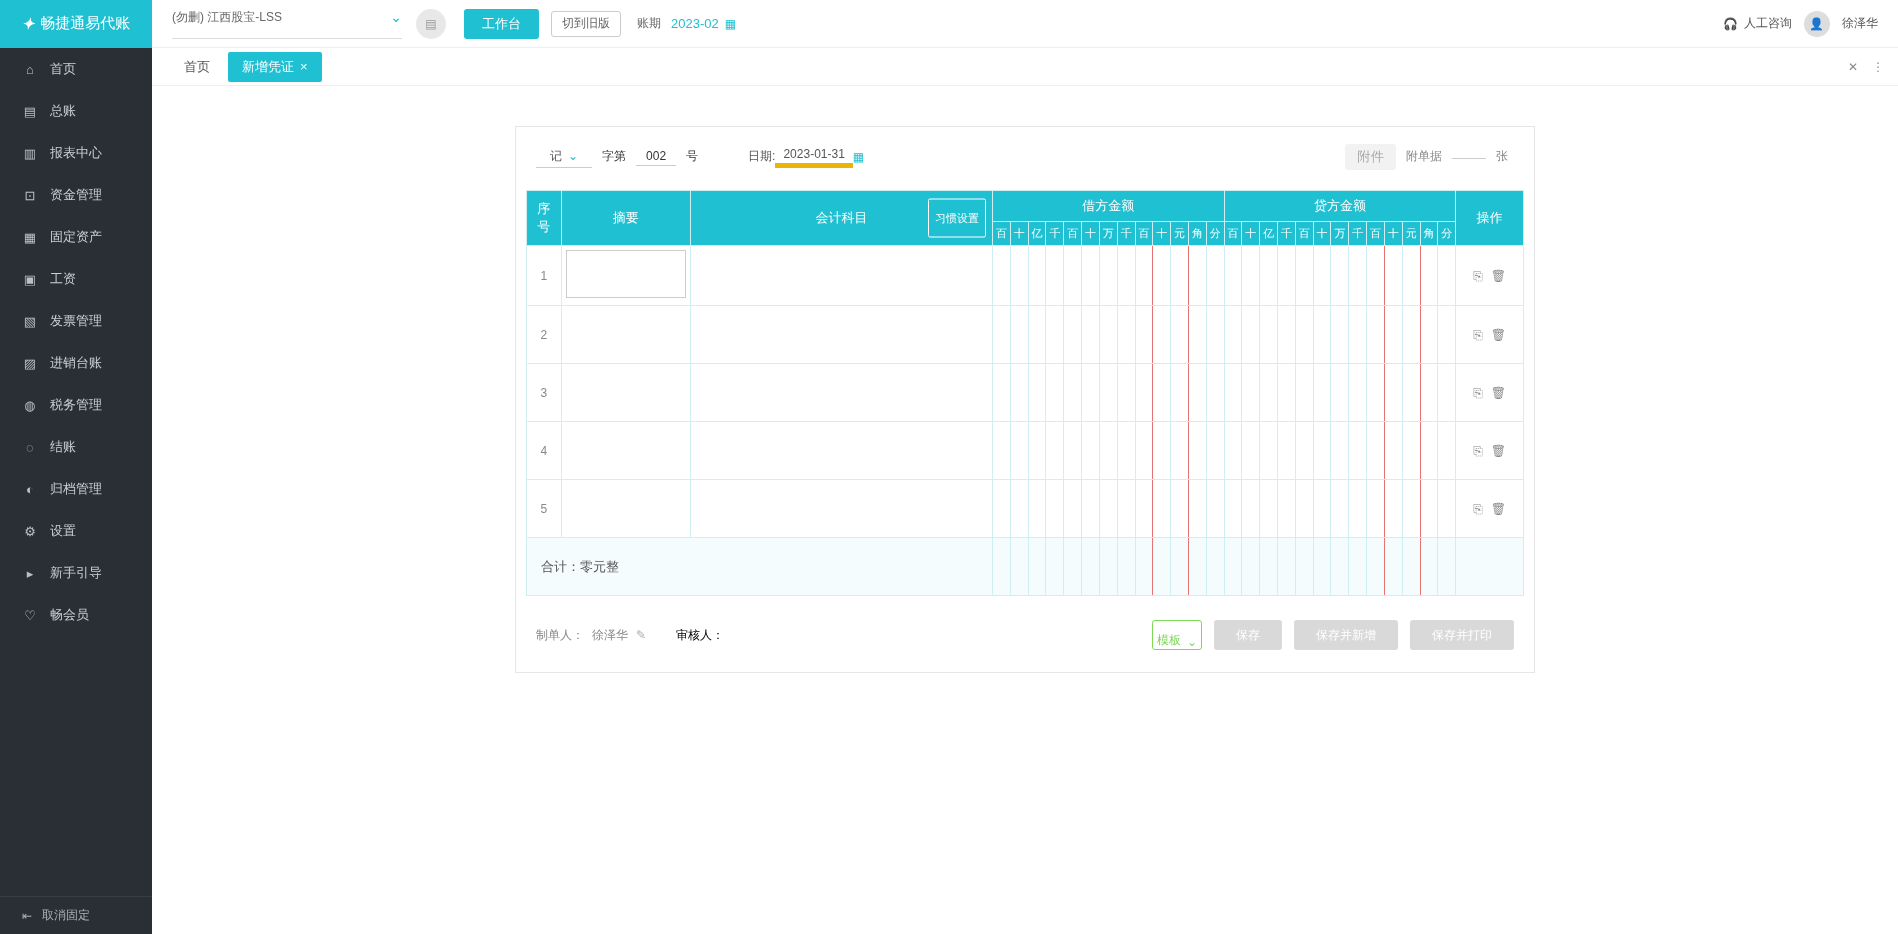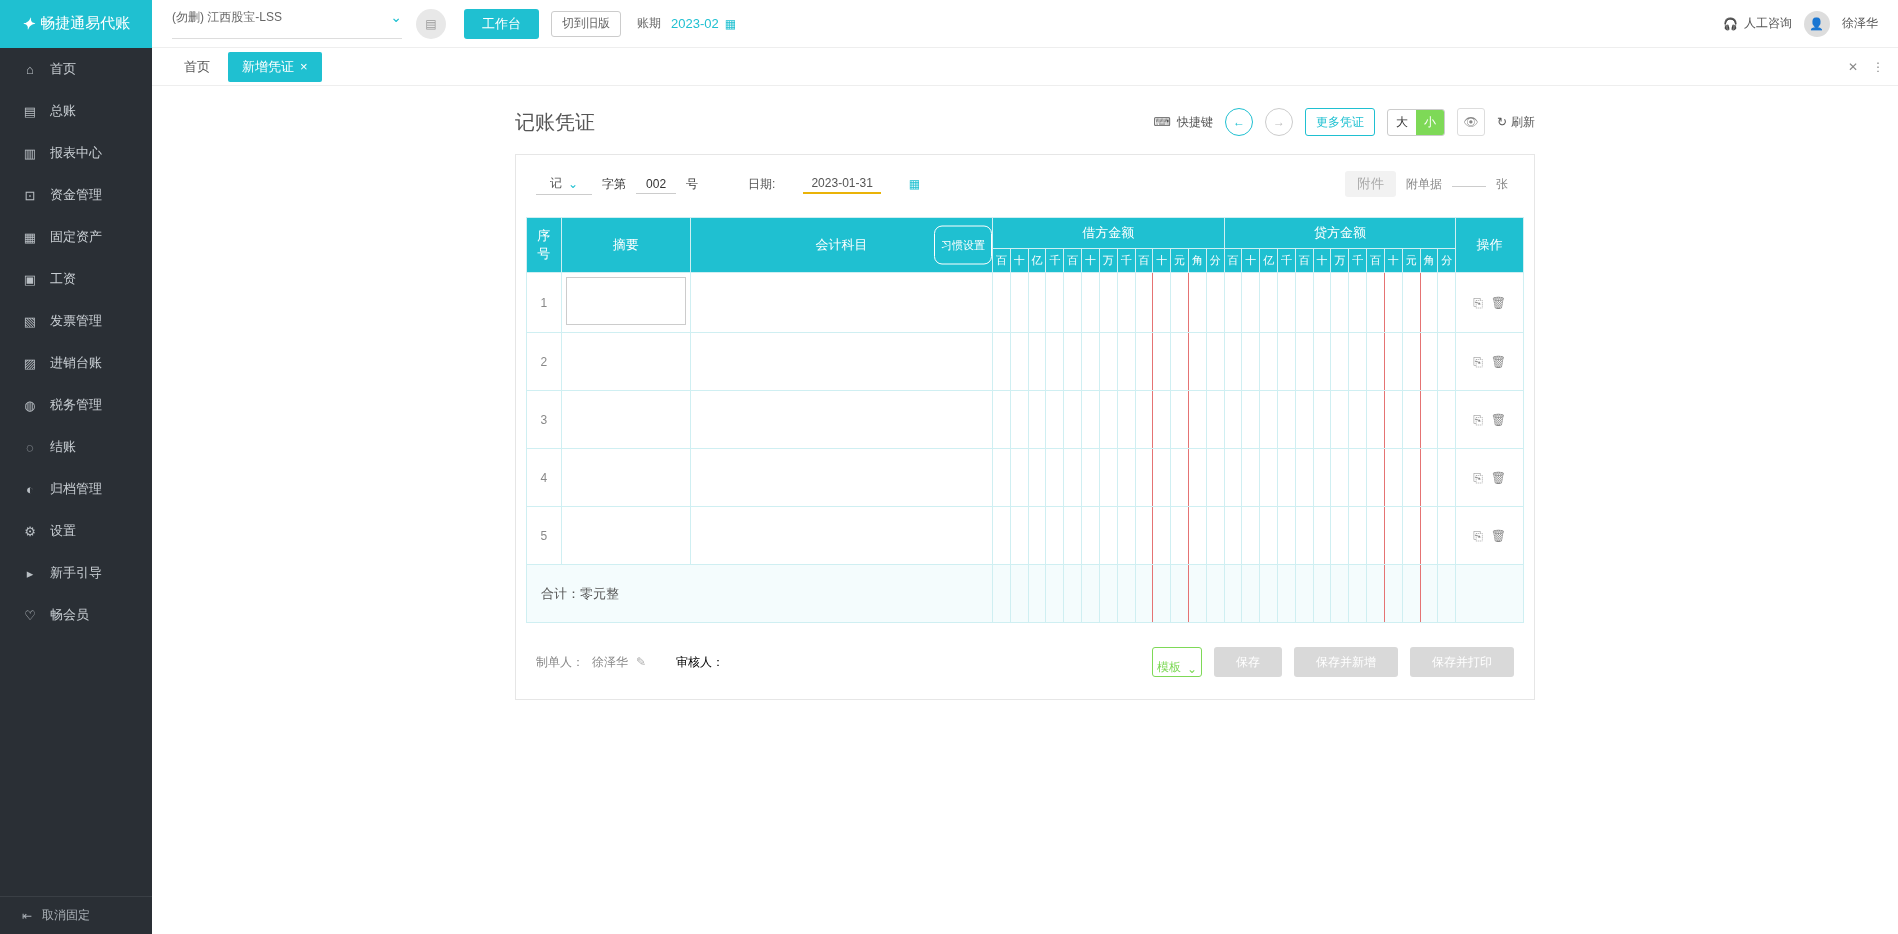--- a/index.html
+++ b/index.html
@@ -54,36 +54,36 @@
 .size-toggle .on { background: #7ed957; color: #fff; }
 .eye { width: 28px; height: 28px; border: 1px solid #ddd; border-radius: 3px; display: flex; align-items: center; justify-content: center; cursor: pointer; color: #888; }
 .refresh { display: flex; align-items: center; gap: 4px; color: #555; cursor: pointer; }
 
 .card { width: 1020px; margin: 18px auto; border: 1px solid #e6e6e6; background: #fff; padding: 18px 0 22px 0; }
 .meta-row { display: flex; align-items: center; padding: 0 20px 14px 20px; position: relative; }
 .meta-left { display: flex; align-items: center; gap: 10px; }
 .meta-left .ji { border-bottom: 1px solid #ccc; padding: 2px 14px; display: flex; align-items: center; gap: 6px; color: #555; }
 .meta-left .ji .chev2 { color: #1fc0d1; }
 .meta-left .num { border-bottom: 1px solid #ccc; padding: 2px 10px; min-width: 40px; text-align: center; }
-.meta-date { display: flex; align-items: center; gap: 28px; margin-left: 50px; color: #555; }
-.meta-date .dval { border-bottom: 2px solid #eab308; padding: 2px 8px; text-align: center; }
+.meta-date { display: flex; align-items: center; gap: 0; margin-left: 50px; color: #555; }
+.meta-date .dval { border-bottom: 5px solid #eab308; padding: 2px 8px; text-align: center; }
 .meta-date .cal { color: #1fc0d1; cursor: pointer; }
 .meta-right { position: absolute; right: 26px; display: flex; align-items: center; gap: 10px; color: #888; }
 .attach-btn { background: #f2f2f2; color: #aaa; border: none; border-radius: 3px; padding: 4px 12px; cursor: pointer; }
 .attach-input { width: 34px; border-bottom: 1px solid #ccc; text-align: center; padding: 2px 0; }
 
 
 .vtable { width: calc(100% - 20px); margin: 8px 10px; border: 1px solid #1fc0d1; border-collapse: collapse; }
 .vtable th, .vtable td { border: 1px solid #cfeff2; }
 .th-row1 th { background: #1fc0d1; color: #fff; font-weight: 500; font-size: 13px; padding: 6px 4px; text-align: center; }
 .th-row2 th { background: #1fc0d1; color: #fff; font-weight: 400; font-size: 11px; padding: 4px 2px; text-align: center; width: 18px; }
 .col-idx { width: 36px; }
 .col-summary { width: 140px; }
 .col-subject { width: 330px; position: relative; }
-.habit-btn { position: absolute; right: 0; top: 50%; transform: translateY(-50%); border: 1px solid #fff; color: #fff; background: transparent; border-radius: 8px; font-size: 11px; padding: 11px 6px; cursor: pointer; }
+.habit-btn { position: absolute; right: 6px; top: 50%; transform: translateY(-50%); border: 1px solid #fff; color: #fff; background: transparent; border-radius: 2px; font-size: 11px; padding: 11px 6px; cursor: pointer; }
 .col-ops { width: 72px; }
 .data-row td { height: 58px; text-align: center; color: #888; }
 .data-row td.summary-cell { padding: 4px; }
 .summary-input { width: 100%; height: 48px; border: 1px solid #ccc; outline: none; padding: 4px; resize: none; font-size: 12px; }
 .money-cell { width: 18px; padding: 0; }
 .money-cell.redline { border-right: 1px solid #e57373 !important; }
 .ops-cell { color: #aaa; }
 .ops-cell span { margin: 0 4px; cursor: pointer; }
 .total-row td { background: #f4fcfd; height: 58px; color: #555; font-size: 13px; text-align: left; padding-left: 14px; }
 .total-row .money-cell, .total-row .ops-blank { background: #f4fcfd; }
@@ -204,41 +204,20 @@
           </div>
         </div>
       <div class="tabs-close">
         <span>✕</span>
         <span>⋮</span>
       </div>
     </div>
 
     <div class="content">
 
-      <div class="voucher-head">
-        <div class="voucher-title">记账凭证</div>
-        <div class="toolbar-right">
-          <div class="chip">
-            <span>⌨</span>
-            <span>快捷键</span>
-          </div>
-          <div class="nav-circle">←</div>
-          <div class="nav-circle gray">→</div>
-          <button class="btn-outline-teal teal2">更多凭证</button>
-          <div class="size-toggle">
-            <span>大</span>
-            <span class="on">小</span>
-          </div>
-          <div class="eye">👁</div>
-          <div class="refresh">
-            <span>↻</span>
-            <span>刷新</span>
-          </div>
-        </div>
-      </div>
 
       <div class="card">
         <div class="meta-row">
           <div class="meta-left">
             <div class="ji">
               <span>记</span>
               <span class="chev2">⌄</span>
             </div>
             <span>字第</span>
             <div class="num">002</div>

